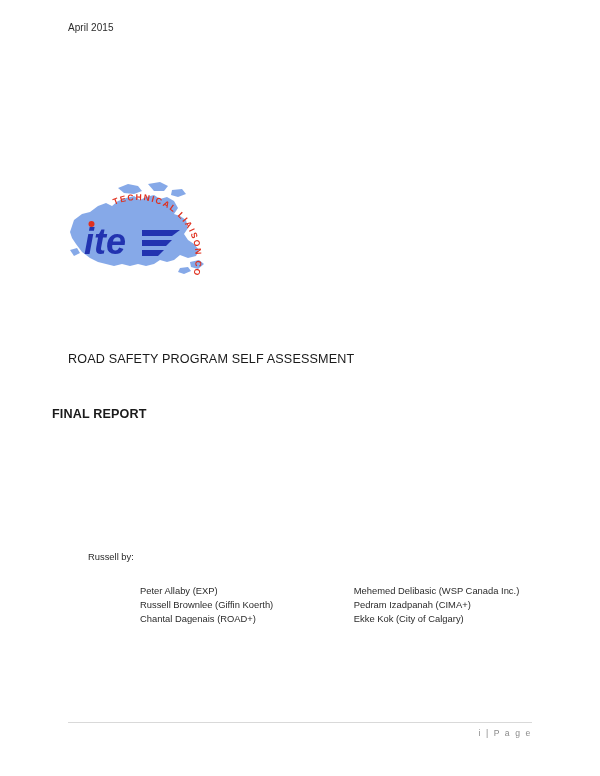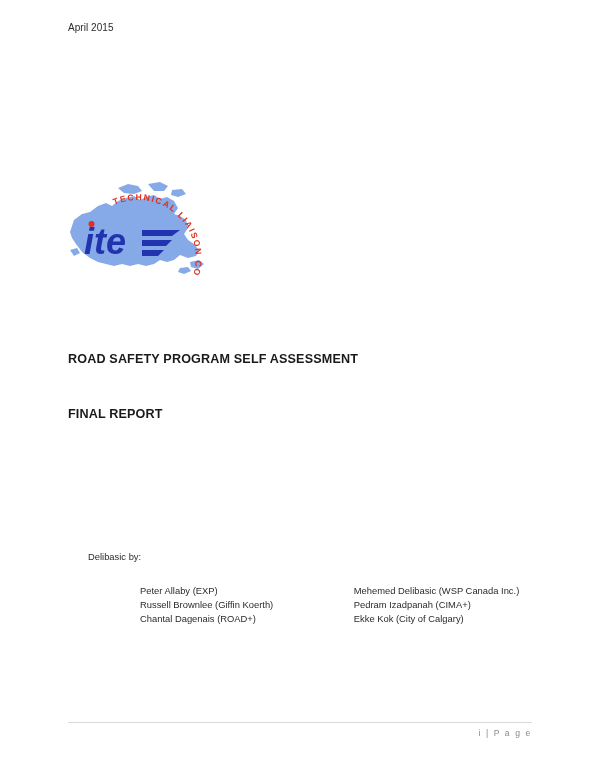--- a/index.html
+++ b/index.html
@@ -46,28 +46,28 @@
     width: 148px;
     height: 114px;
   }
 
   
   .title-main {
     position: absolute;
     left: 68px;
     top: 352px;
     font-size: 12.6px;
-    font-weight: bold;
+    font-weight: normal;
     letter-spacing: 0.15px;
     color: #1a1a1a;
     white-space: nowrap;
   }
   .title-sub {
     position: absolute;
-    left: 68px;
+    left: 52px;
     top: 407px;
     font-size: 12.6px;
     font-weight: bold;
     letter-spacing: 0.15px;
     color: #1a1a1a;
     white-space: nowrap;
   }
 
   
   .prepared-label {
@@ -170,21 +170,21 @@
           <path d="M 74 64 L 104 64 L 98 70 L 74 70 Z"></path>
           <path d="M 74 74 L 96 74 L 90 80 L 74 80 Z"></path>
         </g>
       </g>
     </svg>
   </div>
 
   <div class="title-main">ROAD SAFETY PROGRAM SELF ASSESSMENT</div>
   <div class="title-sub">FINAL REPORT</div>
 
-  <div class="prepared-label">Delibasic by:</div>
+  <div class="prepared-label">Russell by:</div>
 
   <div class="authors">
     <div class="authors-col left">
       <div class="author-name">Peter Allaby (EXP)</div>
       <div class="author-name">Russell Brownlee (Giffin Koerth)</div>
       <div class="author-name">Chantal Dagenais (ROAD+)</div>
     </div>
     <div class="authors-col right">
       <div class="author-name">Mehemed Delibasic (WSP Canada Inc.)</div>
       <div class="author-name">Pedram Izadpanah (CIMA+)</div>

